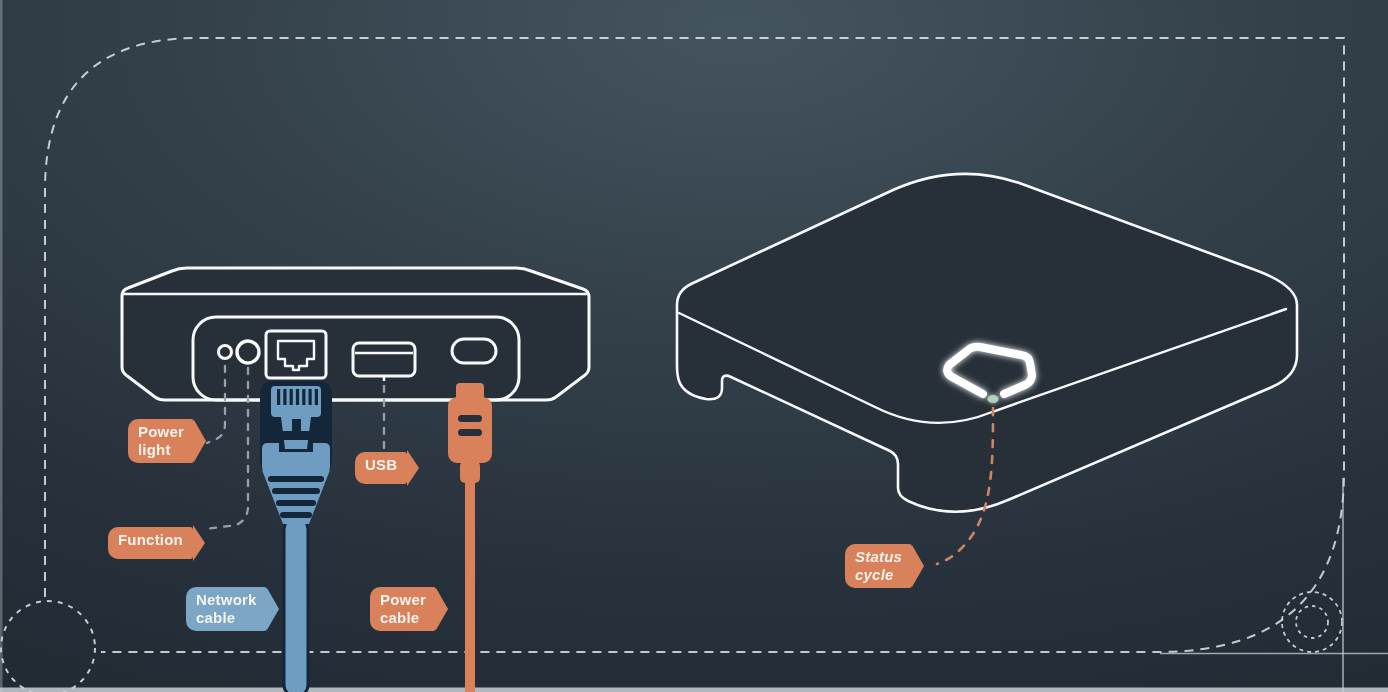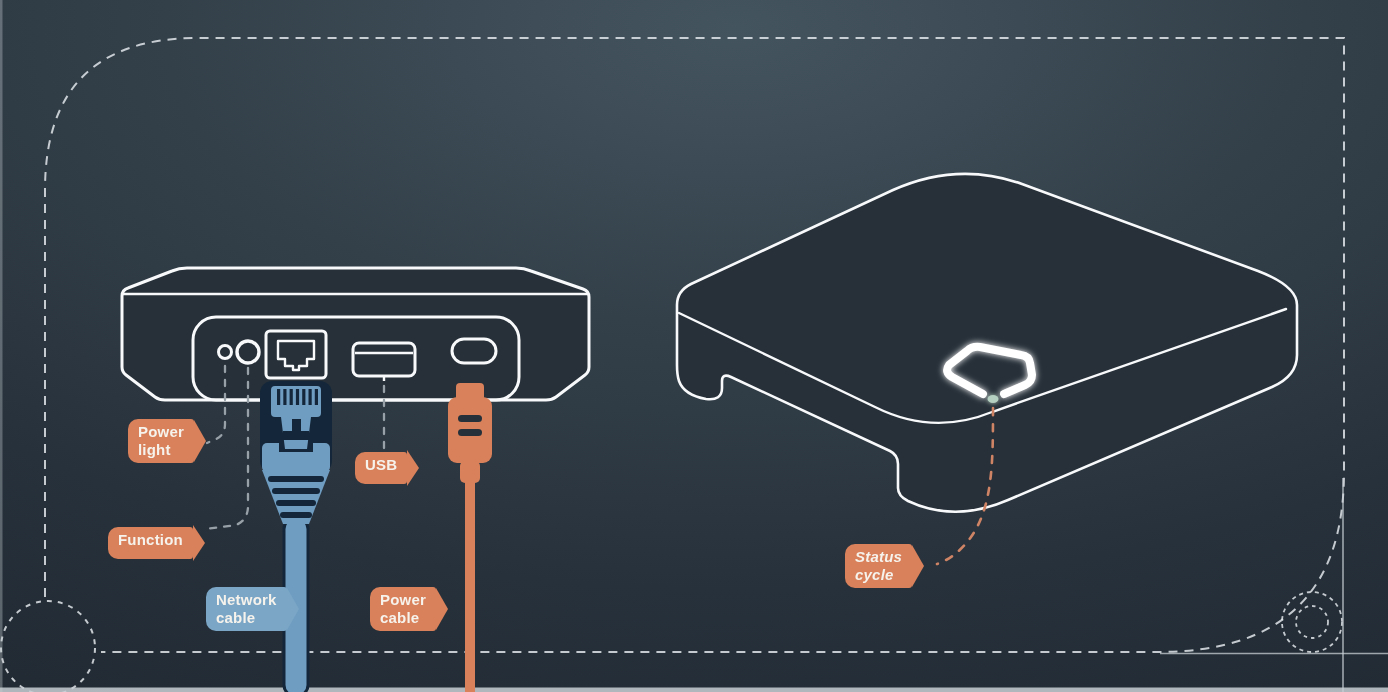--- a/index.html
+++ b/index.html
@@ -176,21 +176,21 @@
 <div class="tag two" style="left:128px;top:419px;">
   <span>Power</span>
   <span>light</span>
 </div>
 <div class="tag one" style="left:108px;top:527px;">
   <span>Function</span>
 </div>
 <div class="tag one" style="left:355px;top:452px;">
   <span>USB</span>
 </div>
-<div class="tag blue two" style="left:186px;top:587px;margin-left:20px;">
+<div class="tag blue two" style="left:186px;top:587px;">
   <span>Network</span>
   <span>cable</span>
 </div>
 <div class="tag two" style="left:370px;top:587px;">
   <span>Power</span>
   <span>cable</span>
 </div>
 <div class="tag two" style="left:845px;top:544px;font-style:italic;">
   <span>Status</span>
   <span>cycle</span>

